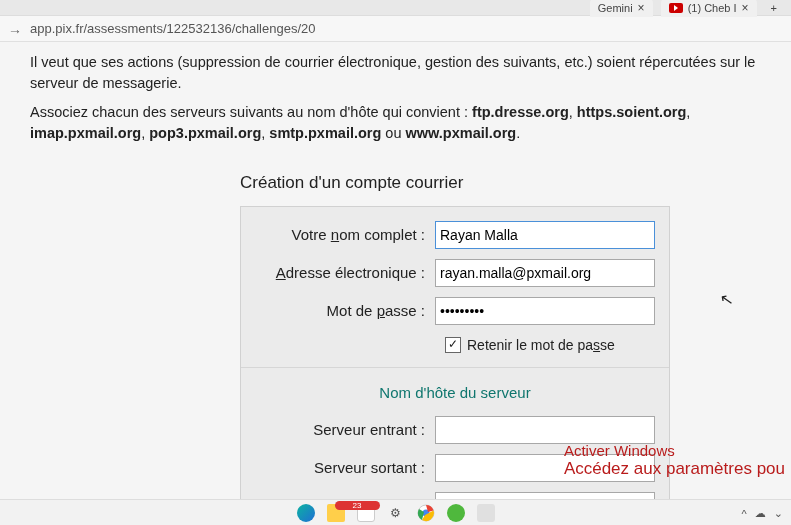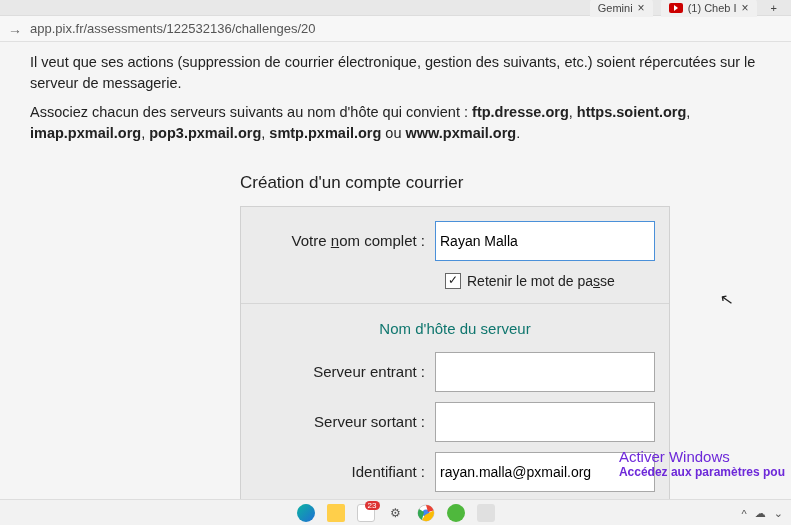--- a/index.html
+++ b/index.html
@@ -102,21 +102,21 @@
     .form-label {
       width: 180px;
       text-align: right;
       padding-right: 10px;
       font-size: 15px;
       color: #222;
     }
     .underline { text-decoration: underline; }
     .form-input {
       flex: 1;
-      height: 40px;
+      height: 28px;
       border: 1px solid #a8a8a8;
       background: #fff;
       padding: 0 4px;
       font-size: 14px;
       font-family: inherit;
     }
     .check-row {
       display: flex;
       align-items: center;
       margin-left: 190px;
@@ -138,26 +138,26 @@
       text-align: center;
       font-size: 15px;
       color: #0f766e;
       margin-bottom: 12px;
     }
     .watermark {
       position: absolute;
       right: 6px;
       bottom: 46px;
       text-align: left;
-      color: #6d28d9;
+      color: #b91c1c;
       font-size: 13px;
       pointer-events: none;
     }
     .watermark .wt-title { font-size: 15px; }
-    .watermark .wt-sub { font-size: 12px; font-weight: bold; }
+    .watermark .wt-sub { font-size: 17px; }
     .taskbar {
       position: absolute;
       bottom: 0;
       left: 0;
       right: 0;
       height: 26px;
       background: #f2f2f2;
       border-top: 1px solid #ddd;
       display: flex;
       align-items: center;
@@ -194,21 +194,21 @@
     .badge {
       position: relative;
     }
     .badge-num {
       position: absolute;
       top: -4px; right: -6px;
       background: #d33;
       color: #fff;
       font-size: 8px;
       border-radius: 6px;
-      padding: 0 3px;
+      padding: 0 18px;
     }
   </style>
 </head>
 <body>
 
 <div class="tab-bar">
   <div class="tab">
     <span>Gemini</span>
     <span class="close">×</span>
   </div>
@@ -237,21 +237,33 @@
     <div class="panel">
       <div class="panel-section">
 
         <div class="form-row">
           <div class="form-label">
             <span>Votre </span><span class="underline">n</span><span>om complet :</span>
           </div>
           <input class="form-input" style="border: 1px solid rgb(74, 144, 217);" value="Rayan Malla">
         </div>
 
-
+        <div class="form-row">
+          <div class="form-label">
+            <span class="underline">A</span><span>dresse électronique :</span>
+          </div>
+          <input class="form-input" value="rayan.malla@pxmail.org" style="">
+        </div>
+
+        <div class="form-row">
+          <div class="form-label">
+            <span>Mot de </span><span class="underline">p</span><span>asse :</span>
+          </div>
+          <input class="form-input" value="•••••••••" style="">
+        </div>
 
         <div class="check-row">
           <span class="checkbox">✓</span>
           <span>
             <span>Retenir le mot de pa</span><span class="underline">s</span><span>se</span>
           </span>
         </div>
       </div>
 
       <div class="panel-section divider">

